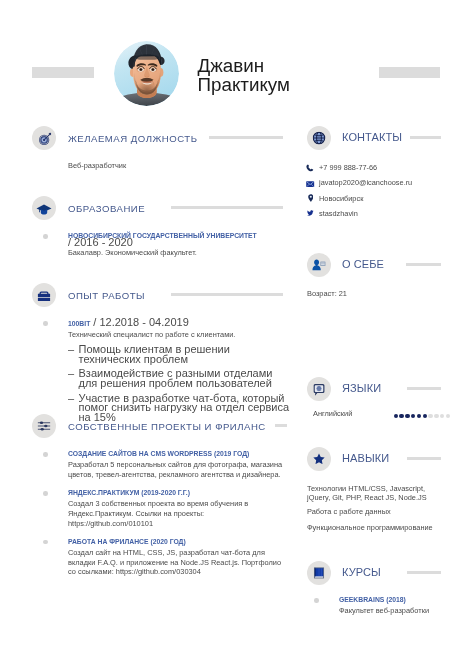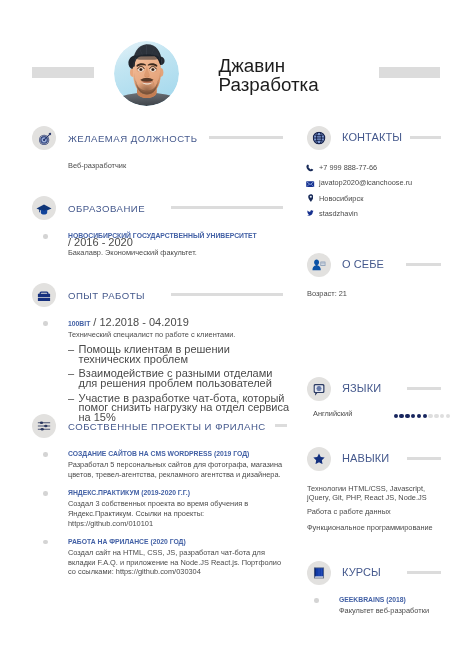--- a/index.html
+++ b/index.html
@@ -5,21 +5,21 @@
   html,body{margin:0;padding:0;}
   body{width:474px;height:670px;background:#ffffff;
        font-family:"Liberation Sans",sans-serif;
        -webkit-font-smoothing:antialiased;}
   .page{position:relative;width:474px;height:670px;overflow:hidden;background:#fff;}
   .hdr-bar{position:absolute;background:#dcdcdc;height:11px;}
   .hdr-bar.left{left:32px;top:67px;width:62px;}
   .hdr-bar.right{left:379px;top:67px;width:61px;}
   .avatar{position:absolute;left:114px;top:41px;width:65px;height:65px;border-radius:50%;overflow:hidden;}
   .avatar svg{display:block;width:65px;height:65px;}
-  .name{position:absolute;left:197.5px;top:55.6px;font-size:18.8px;line-height:19.2px;color:#1c1c1c;white-space:nowrap;margin-left:21px;}
+  .name{position:absolute;left:197.5px;top:55.6px;font-size:18.8px;line-height:19.2px;color:#1c1c1c;white-space:nowrap;}
   .sec{position:absolute;}
   .sec-ico{position:absolute;left:0;top:0;width:24px;height:24px;border-radius:50%;background:#e2e1df;}
   .sec-ico svg{position:absolute;left:50%;top:50%;transform:translate(-50%,-50%);display:block;}
   .sec-title{position:absolute;font-size:9.6px;letter-spacing:0.5px;color:#44588c;font-weight:400;white-space:nowrap;}
   .sec-rule{position:absolute;height:3px;background:#dcdcdc;}
   .lsec .sec-rule{top:10px;}
   .rsec .sec-rule{top:10px;}
   .lsec .sec-title{left:36px;top:6.5px;}
   .rsec .sec-title{left:35px;top:5px;font-size:11px;letter-spacing:0.1px;}
   .content{position:absolute;}
@@ -135,21 +135,21 @@
 
         <path d="M46.6 15.6 C49.1 15.8 50.6 17.6 50.6 20.0 C50.6 22.3 49.1 23.9 47.0 24.0 C47.4 21.2 47.3 18.2 46.6 15.6 Z" fill="#252a32"></path>
 
         <path d="M21.0 15.8 C23.8 14.0 27.9 13.2 33.0 13.2 C38.2 13.2 42.6 14.2 45.4 16.0 C44.7 17.8 43.0 18.8 40.5 18.8 L26.0 18.8 C23.5 18.8 21.7 17.7 21.0 15.8 Z" fill="#141a22" opacity="0.5"></path>
       </g>
     </svg>
   </div>
 
   <div class="name">
     <div>Джавин</div>
-    <div>Разработка</div>
+    <div>Практикум</div>
   </div>
 
   <div class="sec lsec" style="left:32px;top:126px;width:248px;">
     <div class="sec-ico">
       <svg width="13.5" height="13.5" viewBox="0 0 30 30" style="margin-left:0.5px;margin-top:0.8px">
         <circle cx="13" cy="17" r="11.4" fill="#26356a"></circle>
         <circle cx="13" cy="17" r="9.1" fill="none" stroke="#e8edf7" stroke-width="1.3"></circle>
         <circle cx="13" cy="17" r="6.4" fill="#5c78b8"></circle>
         <circle cx="13" cy="17" r="4.2" fill="none" stroke="#e8edf7" stroke-width="1.3"></circle>
         <circle cx="13" cy="17" r="2.2" fill="#26356a"></circle>

